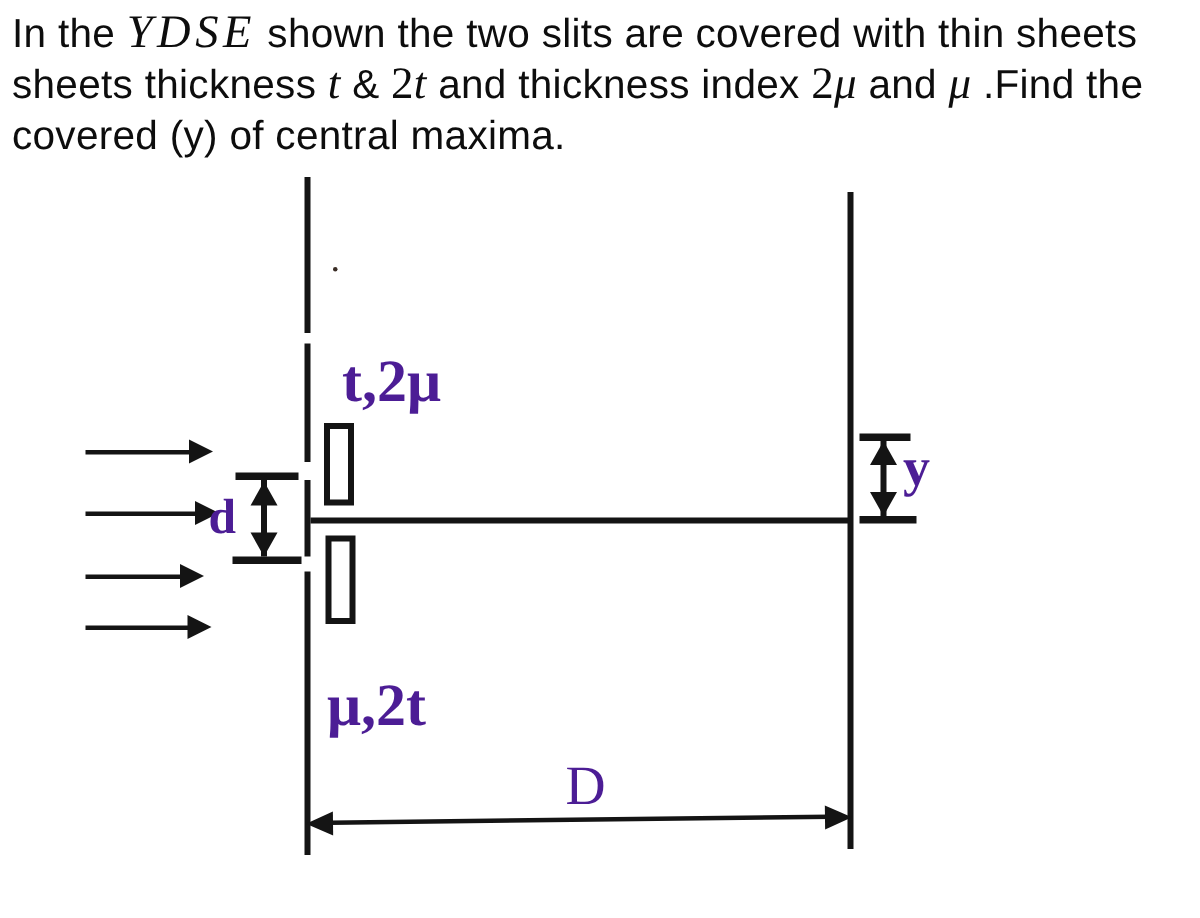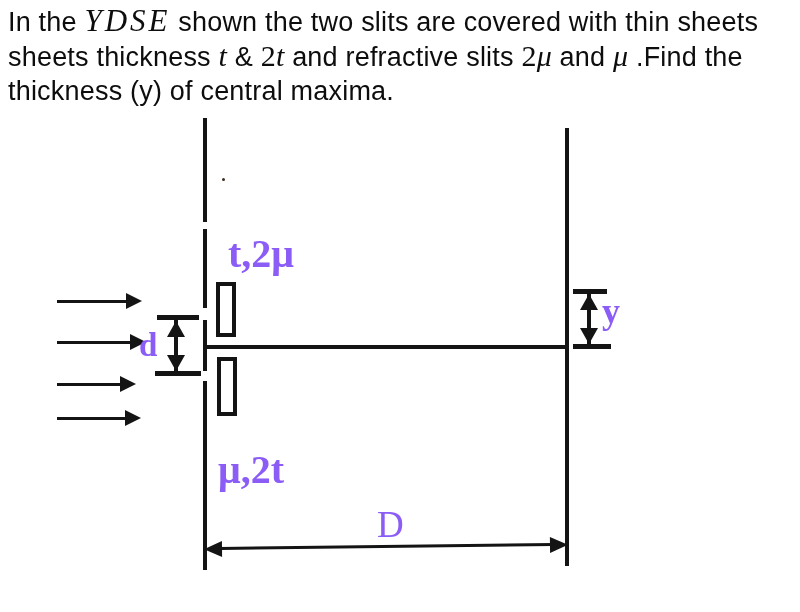--- a/index.html
+++ b/index.html
@@ -33,40 +33,40 @@
                border-right:9px solid transparent; border-bottom:16px solid #141414; }
   .tri-down  { position:absolute; width:0; height:0; border-left:9px solid transparent;
                border-right:9px solid transparent; border-top:16px solid #141414; }
   .tri-left  { position:absolute; width:0; height:0; border-top:8px solid transparent;
                border-bottom:8px solid transparent; border-right:18px solid #141414; }
   .tri-right { position:absolute; width:0; height:0; border-top:8px solid transparent;
                border-bottom:8px solid transparent; border-left:18px solid #141414; }
 
   .sheet { position:absolute; box-sizing:border-box; border:4px solid #141414; background:#fff; }
 
-  .dlabel { position:absolute; font-family:"Liberation Serif", serif; color:#8b5cf6; white-space:nowrap; }
+  .dlabel { position:absolute; font-family:"Liberation Serif", serif; color:#4c1d95; white-space:nowrap; }
   .lbl-sheet { font-size:40px; font-weight:bold; }
   .lbl-d { font-size:33px; font-weight:bold; }
   .lbl-y { font-size:36px; font-weight:bold; }
   .lbl-D { font-size:37px; font-weight:normal; }
 
   .dot { position:absolute; width:3px; height:3px; border-radius:50%; background:#3a2d25; }
 
   .Dgroup { position:absolute; left:204px; top:537px; width:364px; height:20px;
             transform:rotate(-0.7deg); transform-origin:50% 50%; }
   .Dgroup .bar { position:absolute; left:16px; top:8px; width:334px; height:3px; background:#141414; }
 </style>
 </head>
 <body>
 
 <div class="page">
 
   <div class="ptext"><span>In the </span><span class="m msp">YDSE</span><span> shown the two slits are covered with thin sheets</span><br>
-    <span>sheets thickness </span><span class="m">t</span><span> &amp; </span><span class="mn">2</span><span class="m">t</span><span> and refractive slits </span><span class="mn">2</span><span class="m">μ</span><span> and </span><span class="m">μ</span><span> .Find the</span><br>
-    <span>thickness (y) of central maxima.</span>
+    <span>sheets thickness </span><span class="m">t</span><span> &amp; </span><span class="mn">2</span><span class="m">t</span><span> and thickness index </span><span class="mn">2</span><span class="m">μ</span><span> and </span><span class="m">μ</span><span> .Find the</span><br>
+    <span>covered (y) of central maxima.</span>
   </div>
 
   <div>
 
     <div class="ln" style="left:203px; top:118px; width:4px; height:104px;"></div>
     <div class="ln" style="left:203px; top:229px; width:4px; height:79px;"></div>
     <div class="ln" style="left:203px; top:320px; width:4px; height:51px;"></div>
     <div class="ln" style="left:203px; top:381px; width:4px; height:189px;"></div>
 
     <div class="ln" style="left:565px; top:128px; width:4px; height:438px;"></div>

